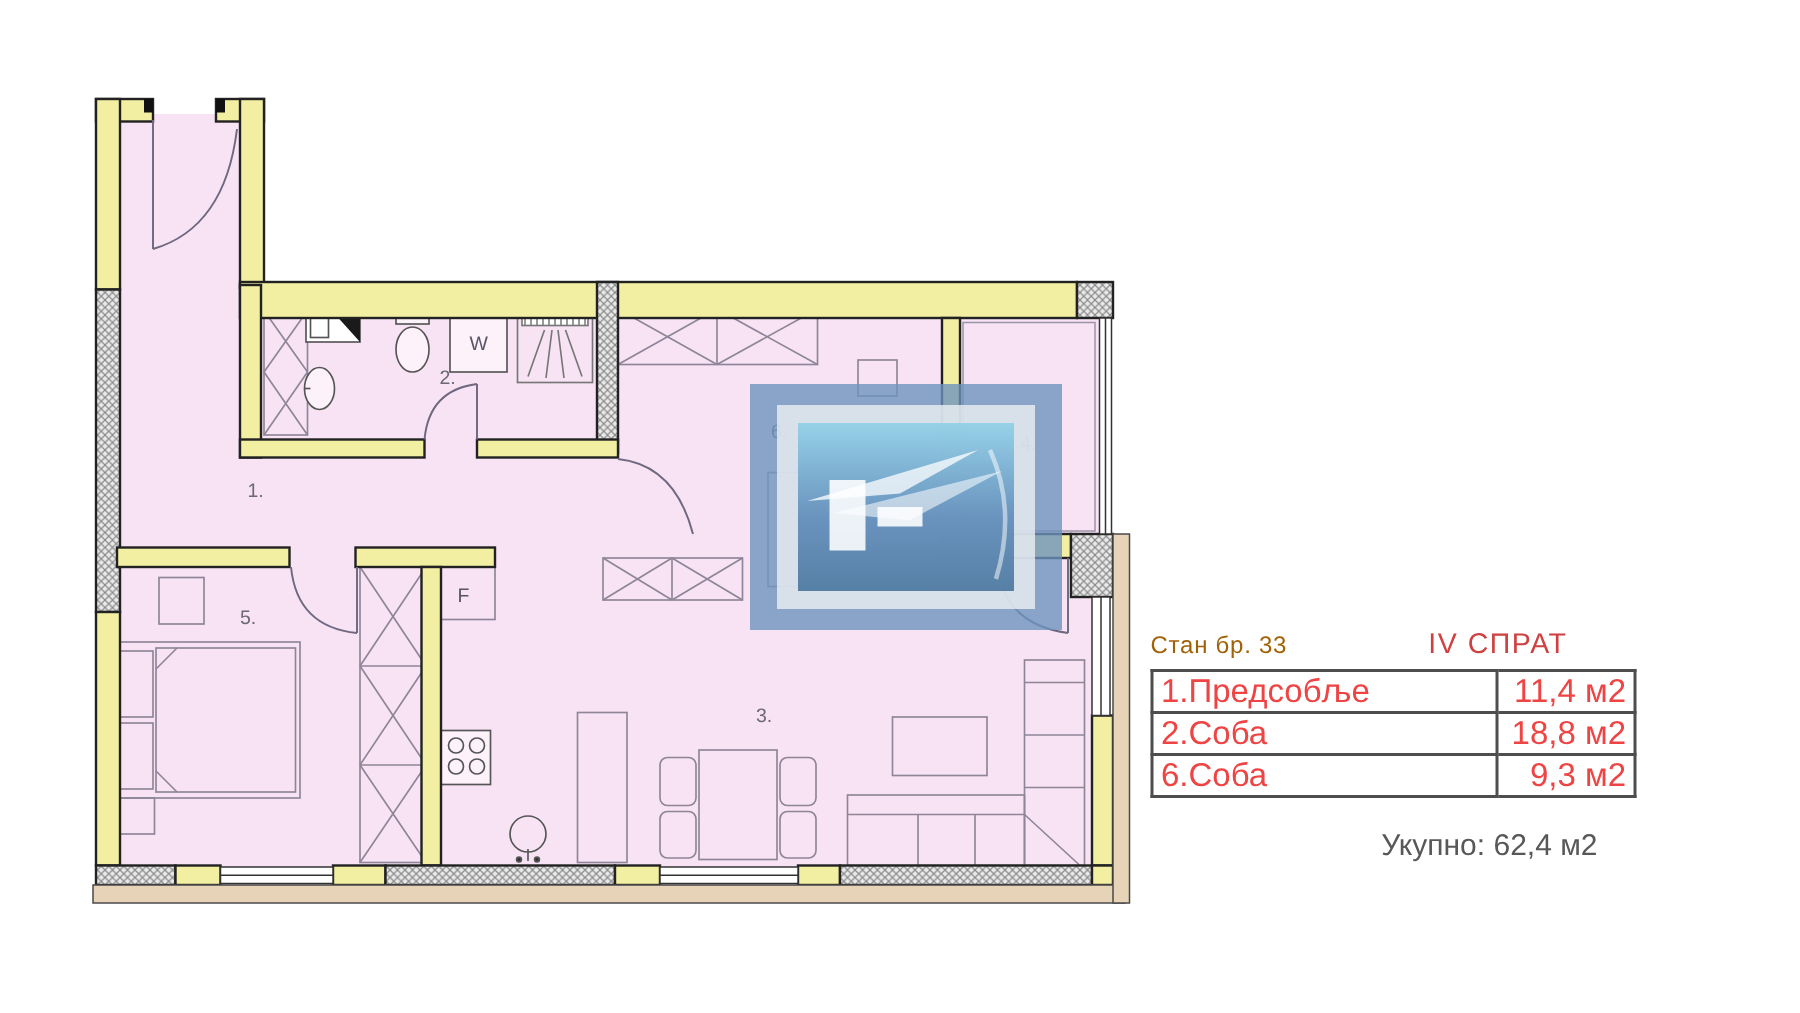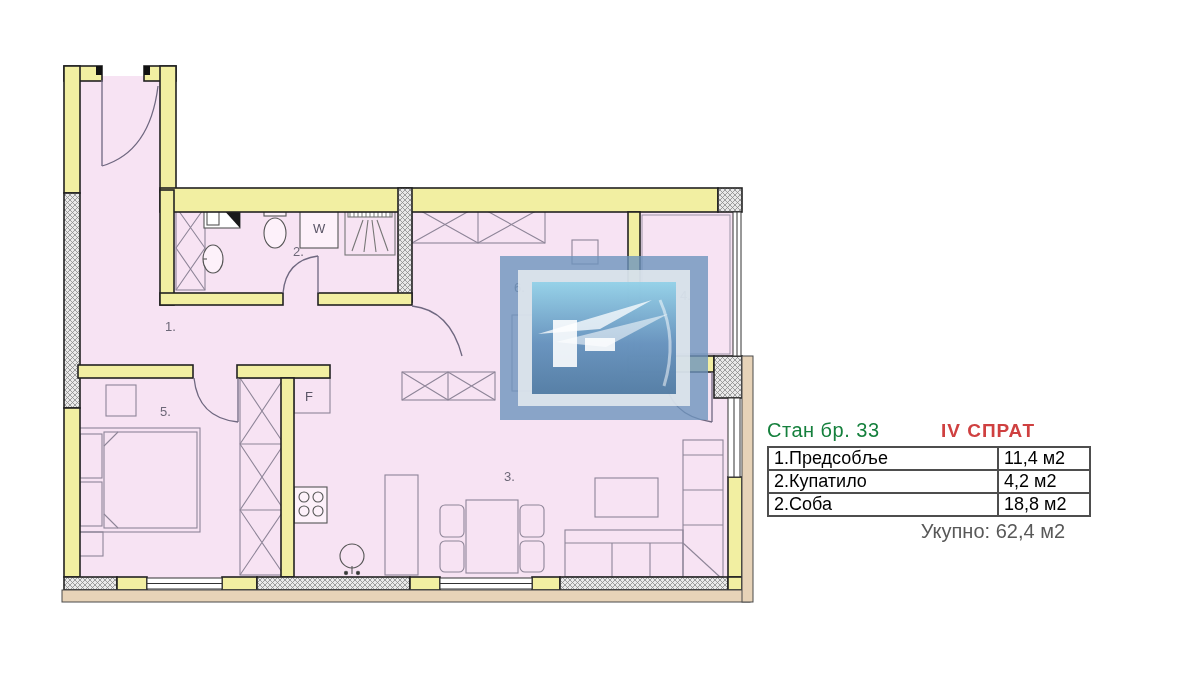--- a/index.html
+++ b/index.html
@@ -2,28 +2,28 @@
 <html><head>
 <meta charset="utf-8">
 <style>
   html,body{margin:0;padding:0;background:#ffffff;}
   #stage{position:relative;width:1200px;height:675px;background:#ffffff;overflow:hidden;
          font-family:"Liberation Sans", sans-serif;}
   #plan-svg{position:absolute;left:0;top:0;}
   
   #panel{position:absolute;left:767px;top:419px;width:300px;}
   #panel-header{display:flex;justify-content:space-between;align-items:baseline;height:27px;}
-  #unit-title{font-size:20px;color:#15803d;letter-spacing:.5px;}
-  #floor-label{font-size:19px;color:#cf4040;letter-spacing:1px;margin-right:32px;font-weight:bold;}
+  #unit-title{font-size:16px;color:#a16207;letter-spacing:.5px;}
+  #floor-label{font-size:19px;color:#cf4040;letter-spacing:1px;margin-right:22px;}
   #area-table{border-collapse:collapse;width:298px;table-layout:fixed;}
-  #area-table td{border:2px solid #4e4e4e;font-size:18px;color:#000000;height:18px;
+  #area-table td{border:2px solid #4e4e4e;font-size:22px;color:#ef4444;height:18px;
                  padding:0 5px;white-space:nowrap;overflow:hidden;}
   #area-table td.name{width:218px;text-align:left;}
-  #area-table td.num{width:80px;}
-  #total-line{margin-top:3px;text-align:right;font-size:20px;color:#585858;padding-right:2px;}
+  #area-table td.num{width:80px;text-align:right;}
+  #total-line{margin-top:21px;text-align:right;font-size:20px;color:#585858;padding-right:2px;}
   text.room-label{font-size:13px;fill:#6d6878;}
   text.fixture-label{font-size:13px;fill:#5a5566;}
 </style>
 </head>
 <body>
 
 <div id="stage">
 
 <svg id="plan-svg" width="1200" height="675" viewBox="0 0 1200 675">
   <defs>
@@ -259,25 +259,25 @@
     <span id="unit-title">Стан бр. 33</span>
     <span id="floor-label">IV СПРАТ</span>
   </div>
   <table id="area-table">
     <tbody>
       <tr>
         <td class="name">1.Предсобље</td>
         <td class="num">11,4 м2</td>
       </tr>
       <tr>
-        <td class="name">2.Купатило</td>
-        <td class="num">4,2 м2</td>
+        <td class="name">2.Соба</td>
+        <td class="num">18,8 м2</td>
       </tr>
       <tr>
-        <td class="name">2.Соба</td>
-        <td class="num">18,8 м2</td>
+        <td class="name">6.Соба</td>
+        <td class="num">9,3 м2</td>
       </tr>
     </tbody>
   </table>
   <div id="total-line">Укупно: 62,4 м2</div>
 </div>
 
 </div>
 
 </body></html>

